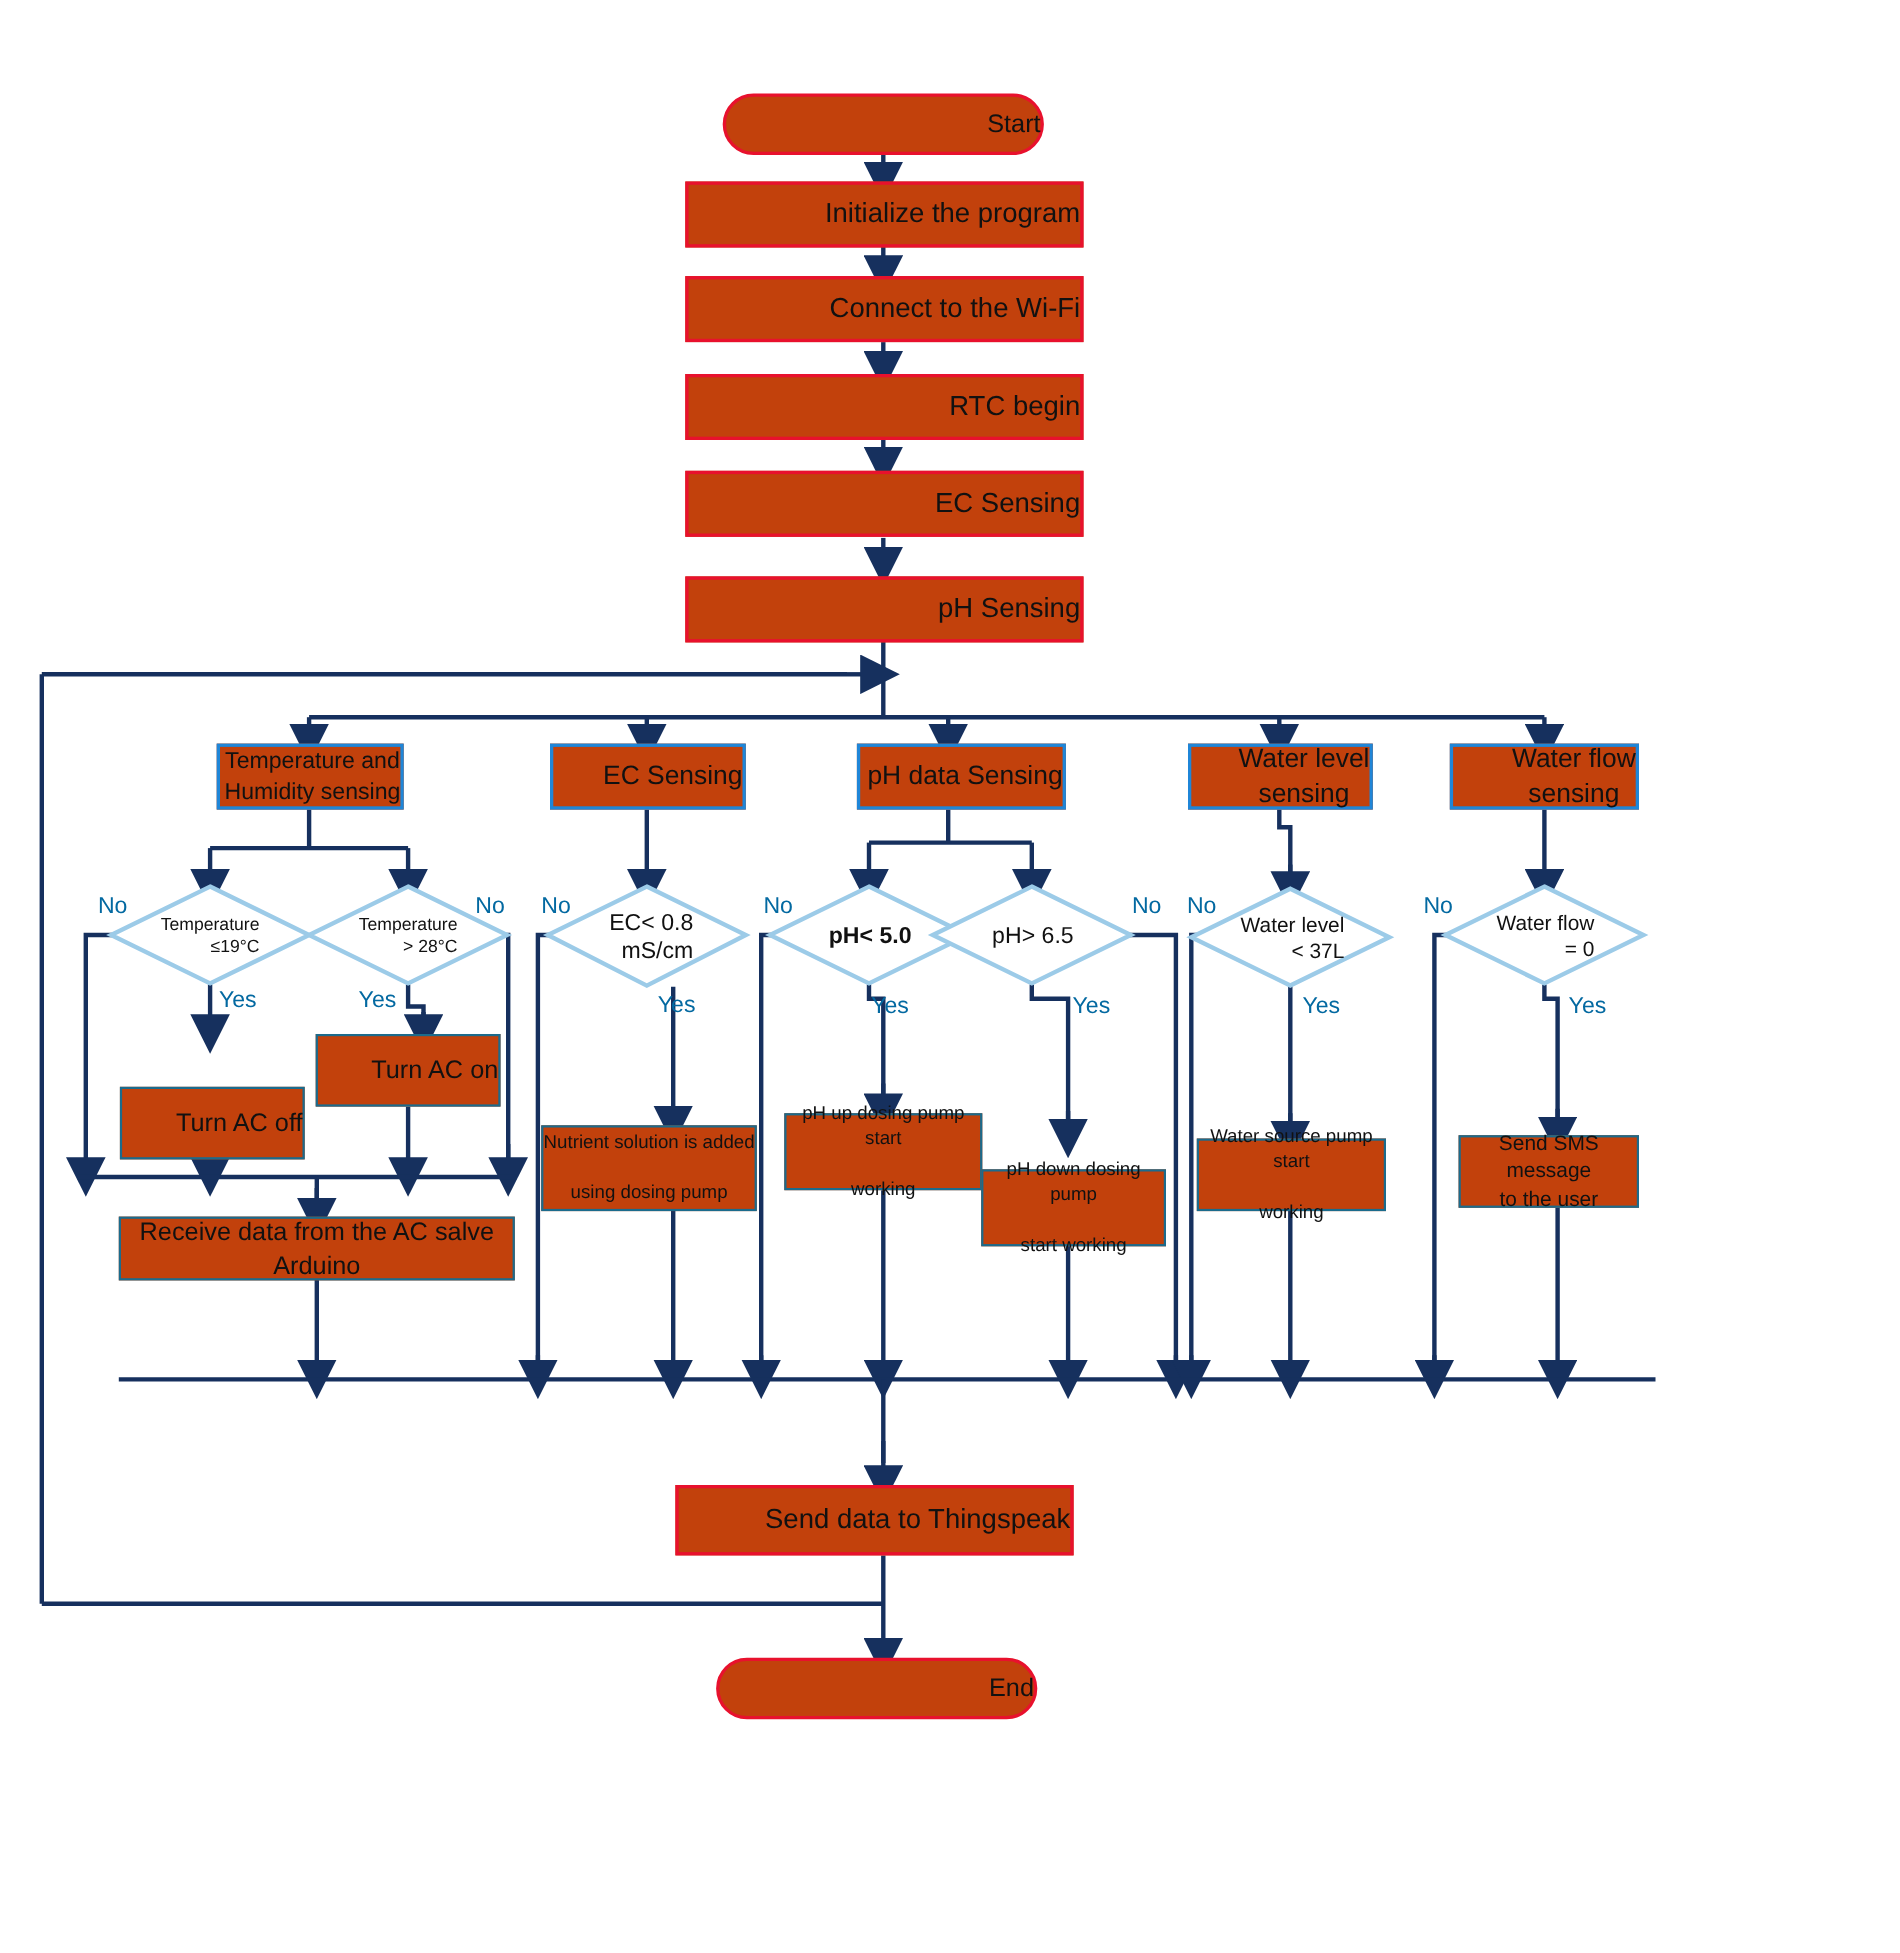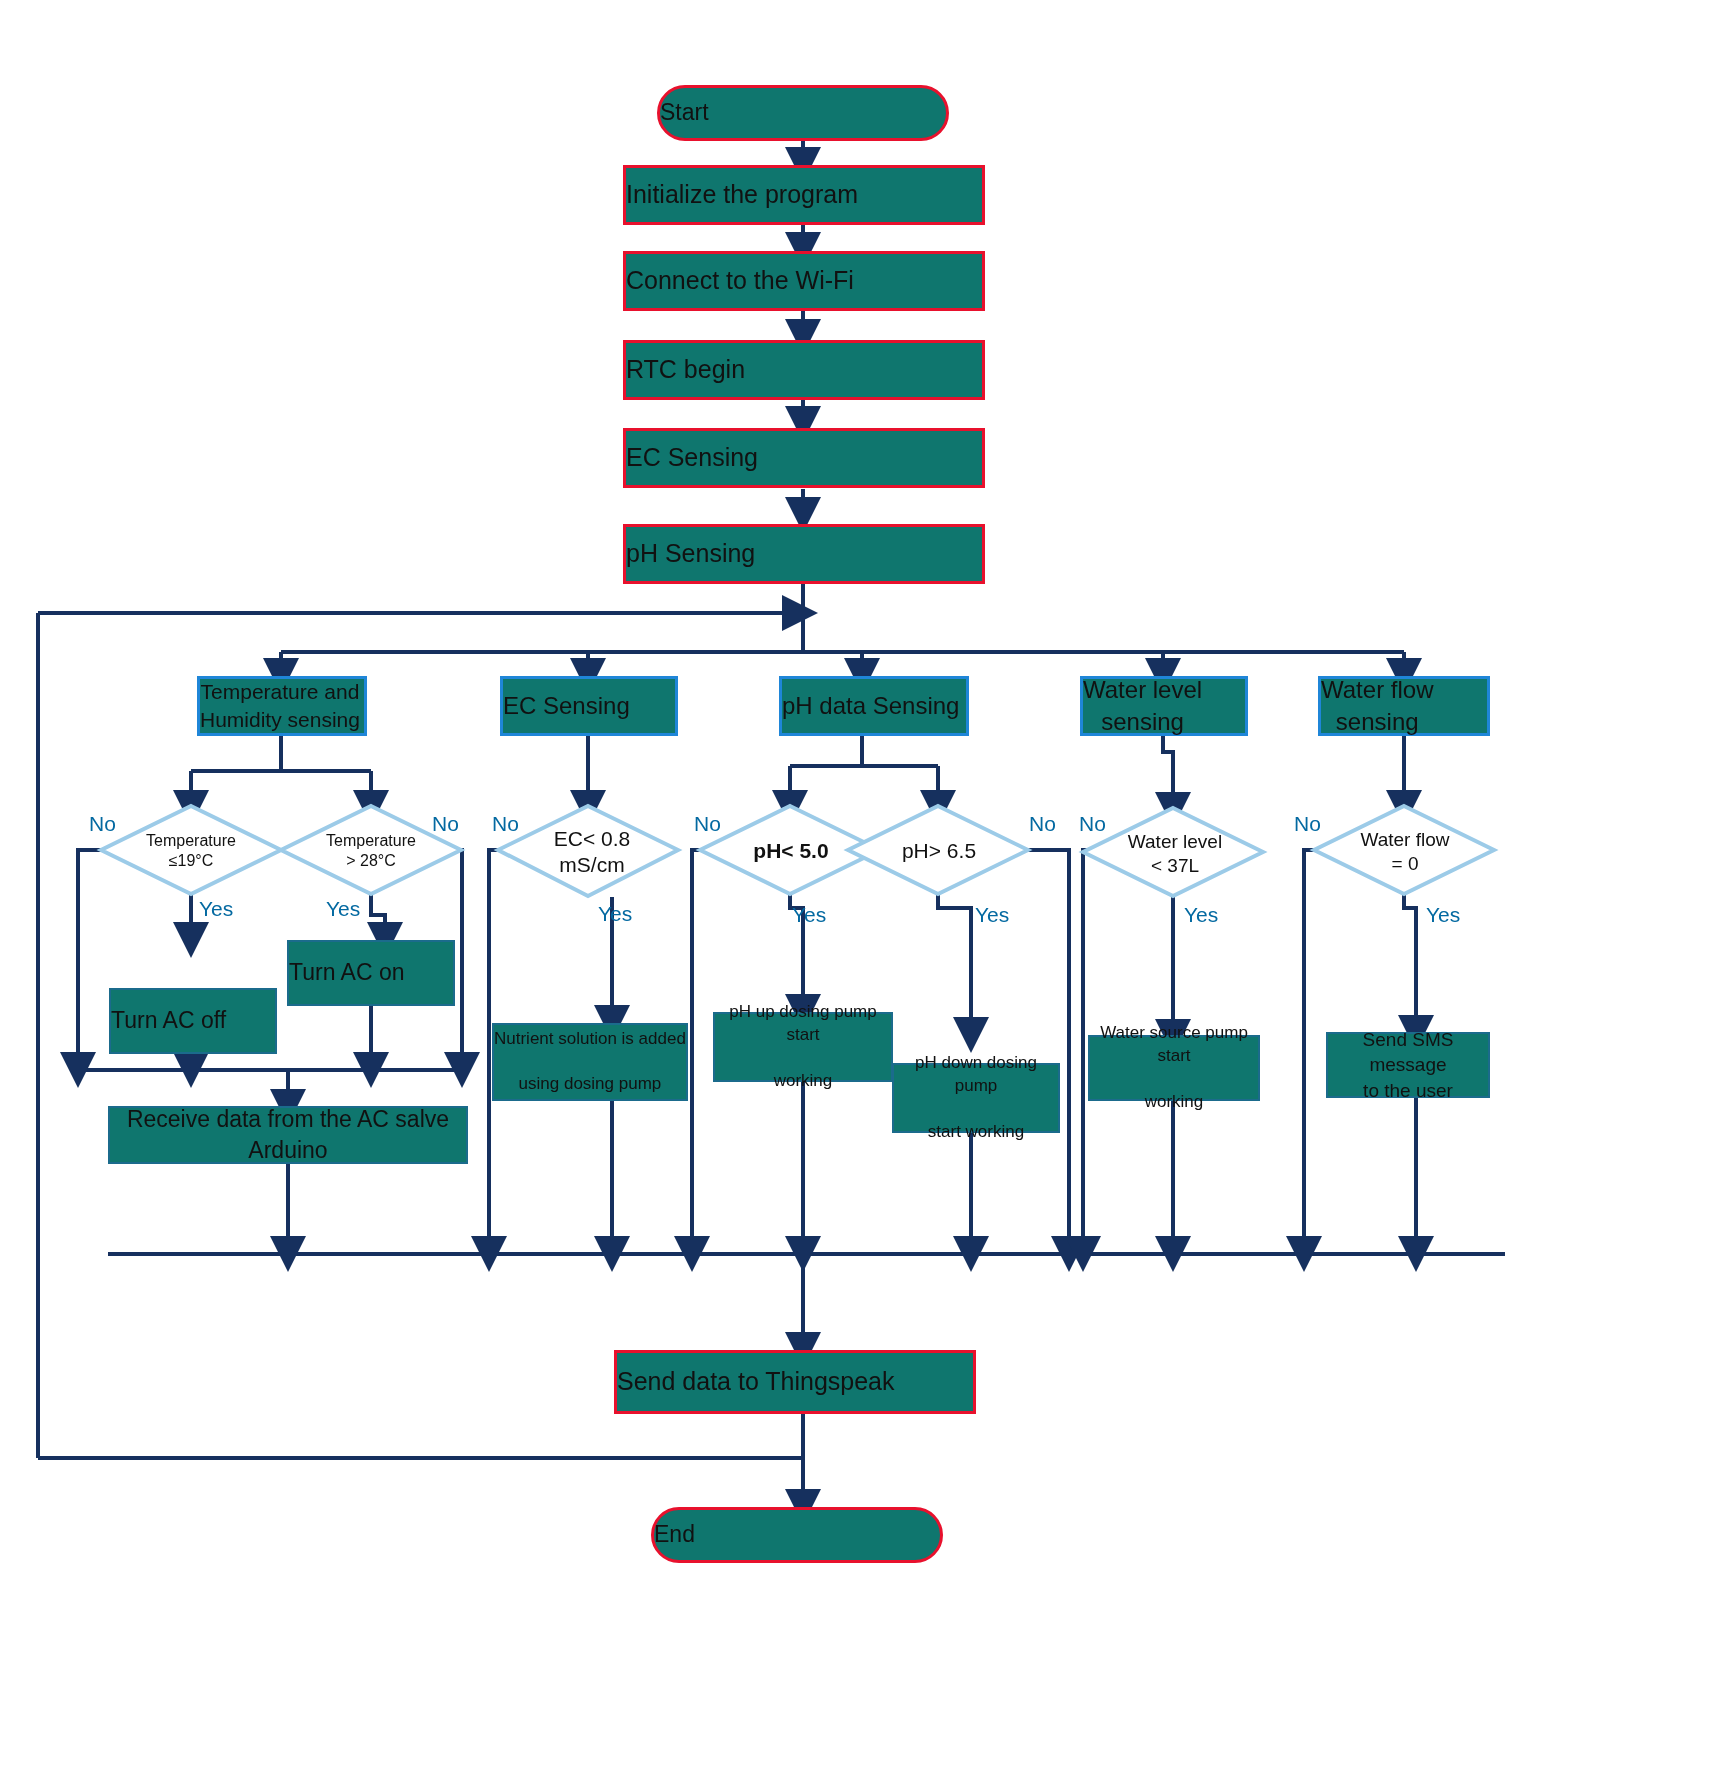--- a/index.html
+++ b/index.html
@@ -22,23 +22,23 @@
     top: 0; left: 0;
     width: 1727px;
     height: 1775px;
   }
   
   .node {
     position: absolute;
     box-sizing: border-box;
     display: flex;
     align-items: center;
-    justify-content: flex-start;
+    justify-content: flex-end;
     text-align: center;
-    background: #0f766e;
+    background: #c2410c;
     color: #111111;
     line-height: 1.35;
   }
   .node.terminal {
     border: 3px solid #e8112d;
     border-radius: 60px;
     font-size: 23px;
   }
   .node.process-red {
     border: 3px solid #e8112d;
@@ -53,21 +53,21 @@
     font-size: 23px;
   }
   .node.action-teal.small {
     font-size: 17px;
   }
   .diamond-label {
     position: absolute;
     display: flex;
     align-items: center;
     justify-content: center;
-    text-align: center;
+    text-align: right;
     color: #111111;
     line-height: 1.25;
     pointer-events: none;
   }
   .edge-label {
     position: absolute;
     color: #0369a1;
     font-size: 21px;
     white-space: nowrap;
   }

